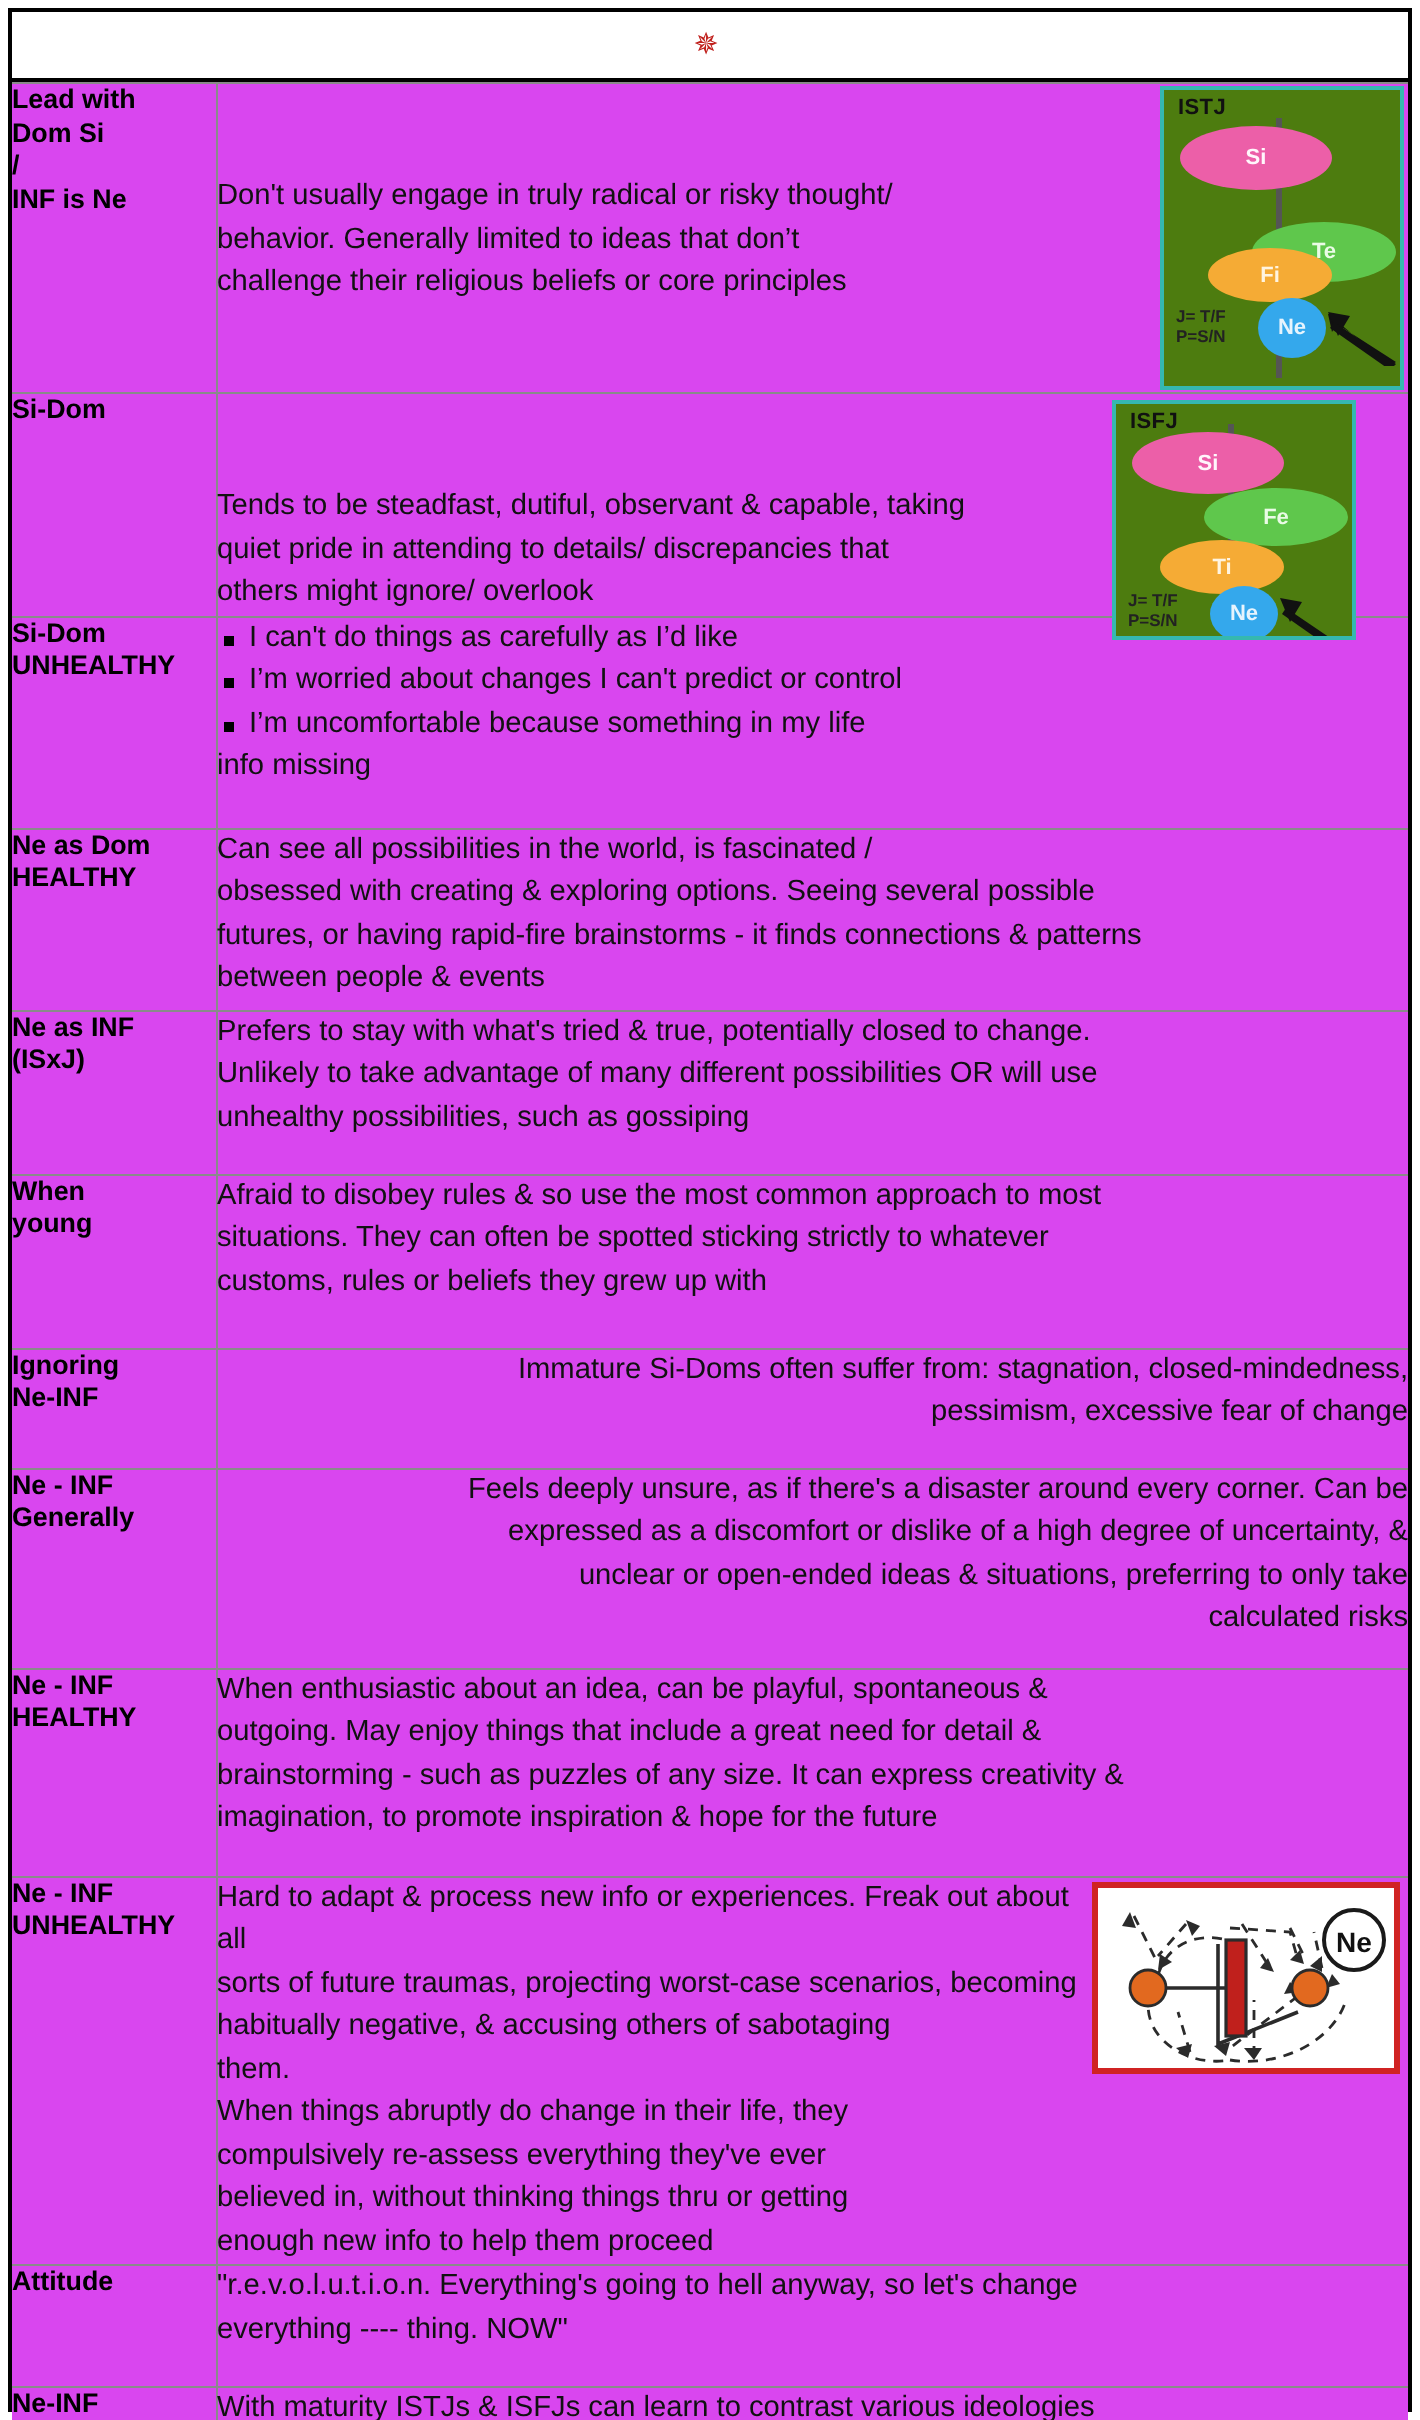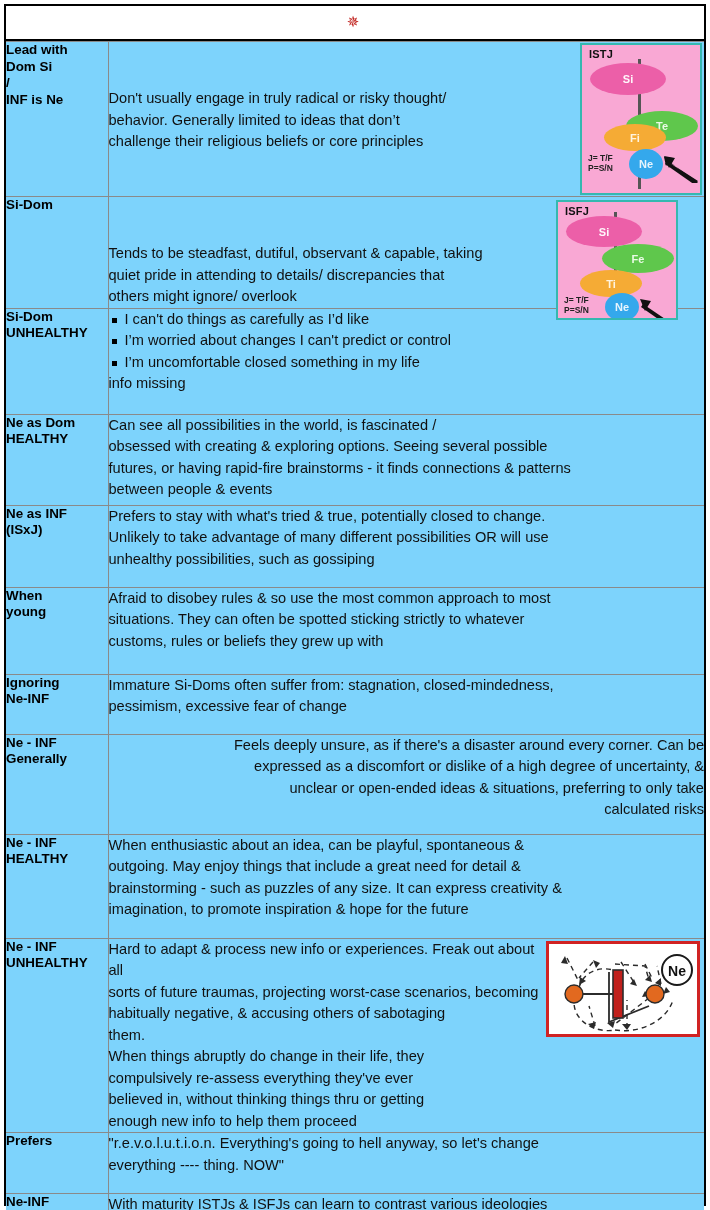--- a/index.html
+++ b/index.html
@@ -67,21 +67,21 @@
     left: 6px;
     top: 41px;
     width: 698px;
     border-collapse: collapse;
     table-layout: fixed;
   }
   table.matrix td {
     border: 1px solid #8a8a8a;
     vertical-align: top;
     padding: 0;
-    background: #7dd3fc;
+    background: #d946ef;
   }
   table.matrix tr td:first-child {
     border-left: none;
   }
   table.matrix tr td:last-child {
     border-right: none;
   }
   table.matrix tr:last-child td {
     border-bottom: none;
   }
@@ -140,21 +140,21 @@
     display: block;
     margin-left: -16px;
   }
 
   
   .stack-box {
     position: absolute;
     width: 122px;
     box-sizing: border-box;
     border: 2px solid #35b8b0;
-    background: #f9a8d4;
+    background: #4d7c0f;
     overflow: hidden;
   }
   #istj-box { left: 580px; top: 43px; height: 152px; }
   #isfj-box { left: 556px; top: 200px; height: 120px; }
 
   .stack-title {
     position: absolute;
     left: 7px;
     top: 3px;
     font-size: 11px;
@@ -243,21 +243,21 @@
       </tr>
 
       <tr>
         <td class="label-cell">Si-Dom
 UNHEALTHY</td>
         <td class="body-cell" style="height:106px;">
           <ul class="bullets">
             <li><span>I can't do things as carefully as I’d like</span></li>
             <li><span>I’m worried about changes I can't predict or control</span></li>
             <li>
-              <span>I’m uncomfortable closed something in my life</span>
+              <span>I’m uncomfortable because something in my life</span>
               <span class="cont">info missing</span>
             </li>
           </ul>
         </td>
       </tr>
 
       <tr>
         <td class="label-cell">Ne as Dom
 HEALTHY</td>
         <td class="body-cell" style="height:91px;">
@@ -284,21 +284,21 @@
         <td class="body-cell" style="height:87px;">
           <span class="body-text">Afraid to disobey rules &amp; so use the most common approach to most
 situations. They can often be spotted sticking strictly to whatever
 customs, rules or beliefs they grew up with</span>
         </td>
       </tr>
 
       <tr>
         <td class="label-cell">Ignoring
 Ne-INF</td>
-        <td class="body-cell" style="height:60px;">
+        <td class="body-cell" style="height:60px;text-align:right;">
           <span class="body-text">Immature Si-Doms often suffer from: stagnation, closed-mindedness,
 pessimism, excessive fear of change</span>
         </td>
       </tr>
 
       <tr>
         <td class="label-cell">Ne - INF
 Generally</td>
         <td class="body-cell" style="height:100px;text-align:right;">
           <span class="body-text">Feels deeply unsure, as if there's a disaster around every corner. Can be
@@ -328,21 +328,21 @@
 habitually negative, &amp; accusing others of sabotaging
 them.
 When things abruptly do change in their life, they
 compulsively re-assess everything they've ever
 believed in, without thinking things thru or getting
 enough new info to help them proceed</span>
         </td>
       </tr>
 
       <tr>
-        <td class="label-cell">Prefers</td>
+        <td class="label-cell">Attitude</td>
         <td class="body-cell" style="height:61px;">
           <span class="body-text">"r.e.v.o.l.u.t.i.o.n. Everything's going to hell anyway, so let's change
 everything ---- thing. NOW"</span>
         </td>
       </tr>
 
       <tr>
         <td class="label-cell">Ne-INF
 GROWTH</td>
         <td class="body-cell" style="height:76px;">

